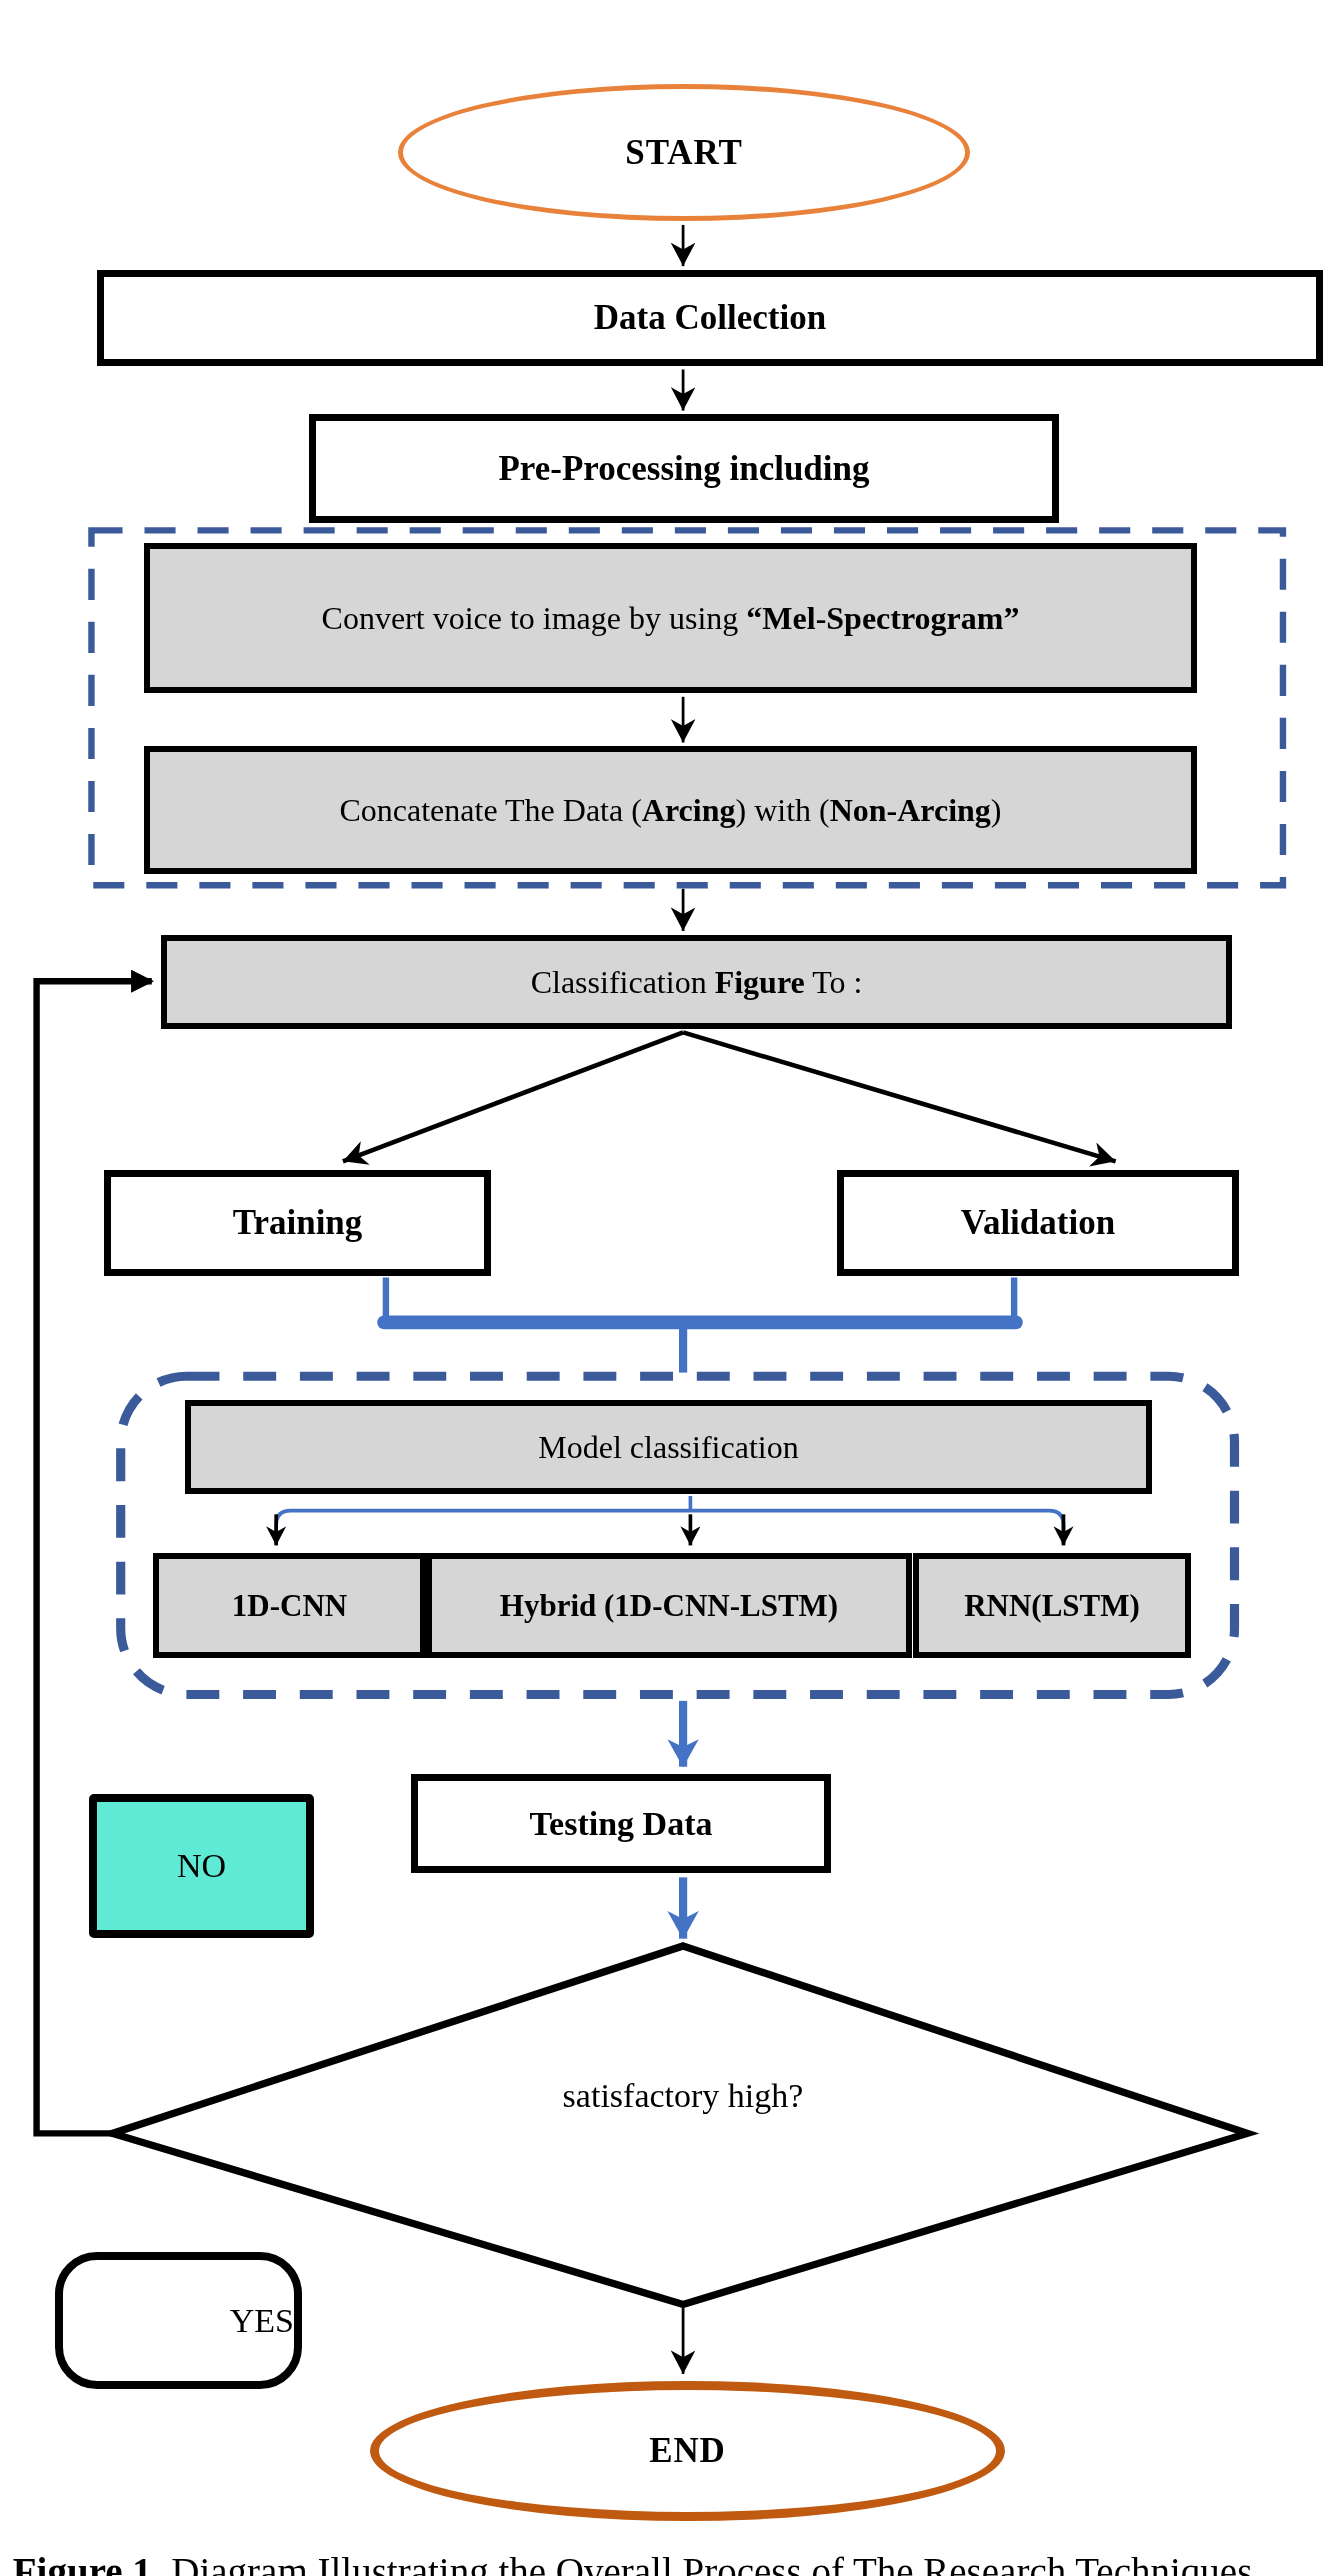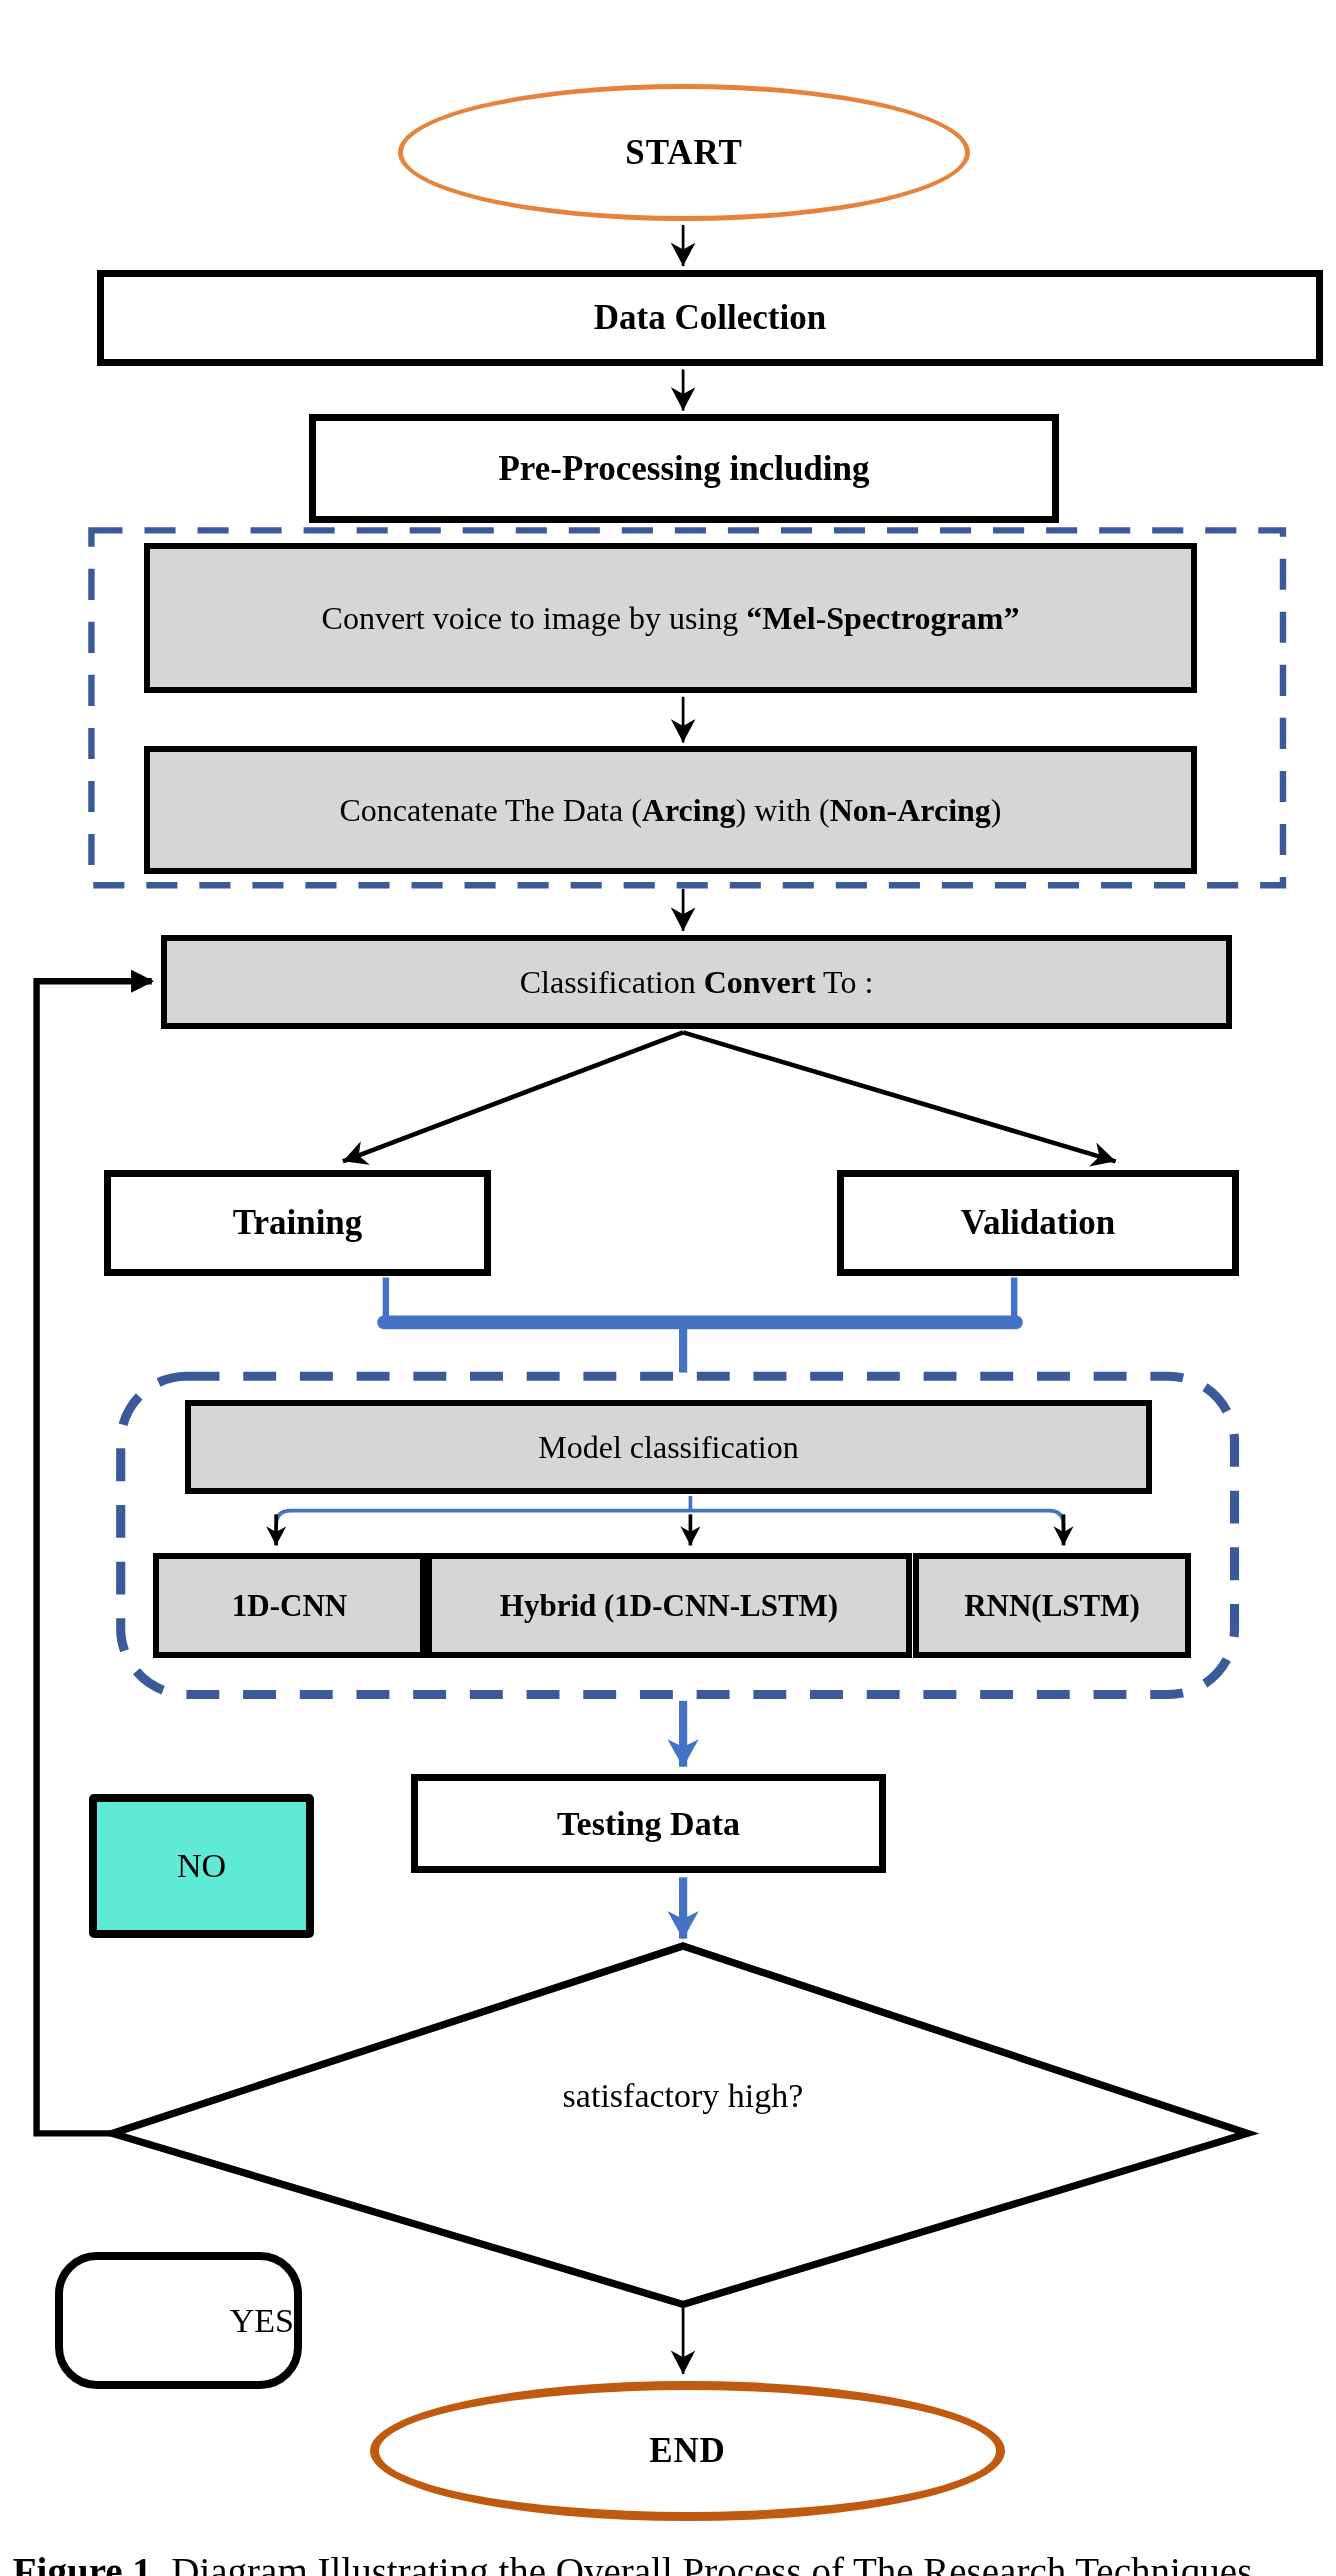--- a/index.html
+++ b/index.html
@@ -18,21 +18,21 @@
   #pre-processing{left:309px;top:414px;width:750px;height:109px;font-size:35px;font-weight:bold;}
   #mel{left:144px;top:543px;width:1053px;height:150px;font-size:32px;}
   #concatenate{left:144px;top:746px;width:1053px;height:128px;font-size:32px;}
   #classification{left:161px;top:935px;width:1071px;height:94px;font-size:32px;}
   #training{left:104px;top:1170px;width:387px;height:106px;font-size:35px;font-weight:bold;}
   #validation{left:837px;top:1170px;width:402px;height:106px;font-size:35px;font-weight:bold;}
   #model-classification{left:185px;top:1400px;width:967px;height:94px;font-size:32px;text-align:right;}
   #cnn{left:153px;top:1553px;width:273px;height:105px;font-size:31px;font-weight:bold;}
   #hybrid{left:426px;top:1553px;width:486px;height:105px;font-size:31px;font-weight:bold;}
   #rnn{left:913px;top:1553px;width:278px;height:105px;font-size:31px;font-weight:bold;}
-  #testing{left:411px;top:1774px;width:475px;height:99px;font-size:34px;font-weight:bold;background:#fff;border:7.3px solid #000;}
+  #testing{left:411px;top:1774px;width:420px;height:99px;font-size:34px;font-weight:bold;background:#fff;border:7.3px solid #000;}
   #no-badge{left:89px;top:1770px;width:225px;height:144px;border:8.2px solid #000;border-radius:5px;background:#5eead4;font-size:34px;margin-top:24px;}
   #yes-badge{left:55px;top:2252px;width:247px;height:137px;border:8.2px solid #000;border-radius:42px;background:#fff;font-size:34px;justify-content:flex-end;}
   #decision-text{left:363px;top:2059px;width:640px;z-index:2;position:absolute;text-align:center;font-size:34px;line-height:73px;}
   #end{left:370px;top:2381px;width:635px;height:140px;border:9.1px solid #C05A11;border-radius:50%;background:#fff;font-size:35px;font-weight:bold;letter-spacing:0.9px;}
   #caption{position:absolute;left:12.8px;top:2549px;z-index:2;font-size:39px;white-space:nowrap;}
 </style>
 </head>
 <body>
 
 <div id="canvas">
@@ -98,21 +98,21 @@
 
   <div class="node gray" id="mel">
     <span><span>Convert voice to image by using </span><span class="bold">“Mel-Spectrogram”</span></span>
   </div>
 
   <div class="node gray" id="concatenate">
     <span><span>Concatenate The Data (</span><span class="bold">Arcing</span><span>) with (</span><span class="bold">Non-Arcing</span><span>)</span></span>
   </div>
 
   <div class="node gray" id="classification">
-    <span><span>Classification </span><span class="bold">Convert</span><span> To :</span></span>
+    <span><span>Classification </span><span class="bold">Figure</span><span> To :</span></span>
   </div>
 
   <div class="node rect" id="training">
     <span>Training</span>
   </div>
 
   <div class="node rect" id="validation">
     <span>Validation</span>
   </div>
 

